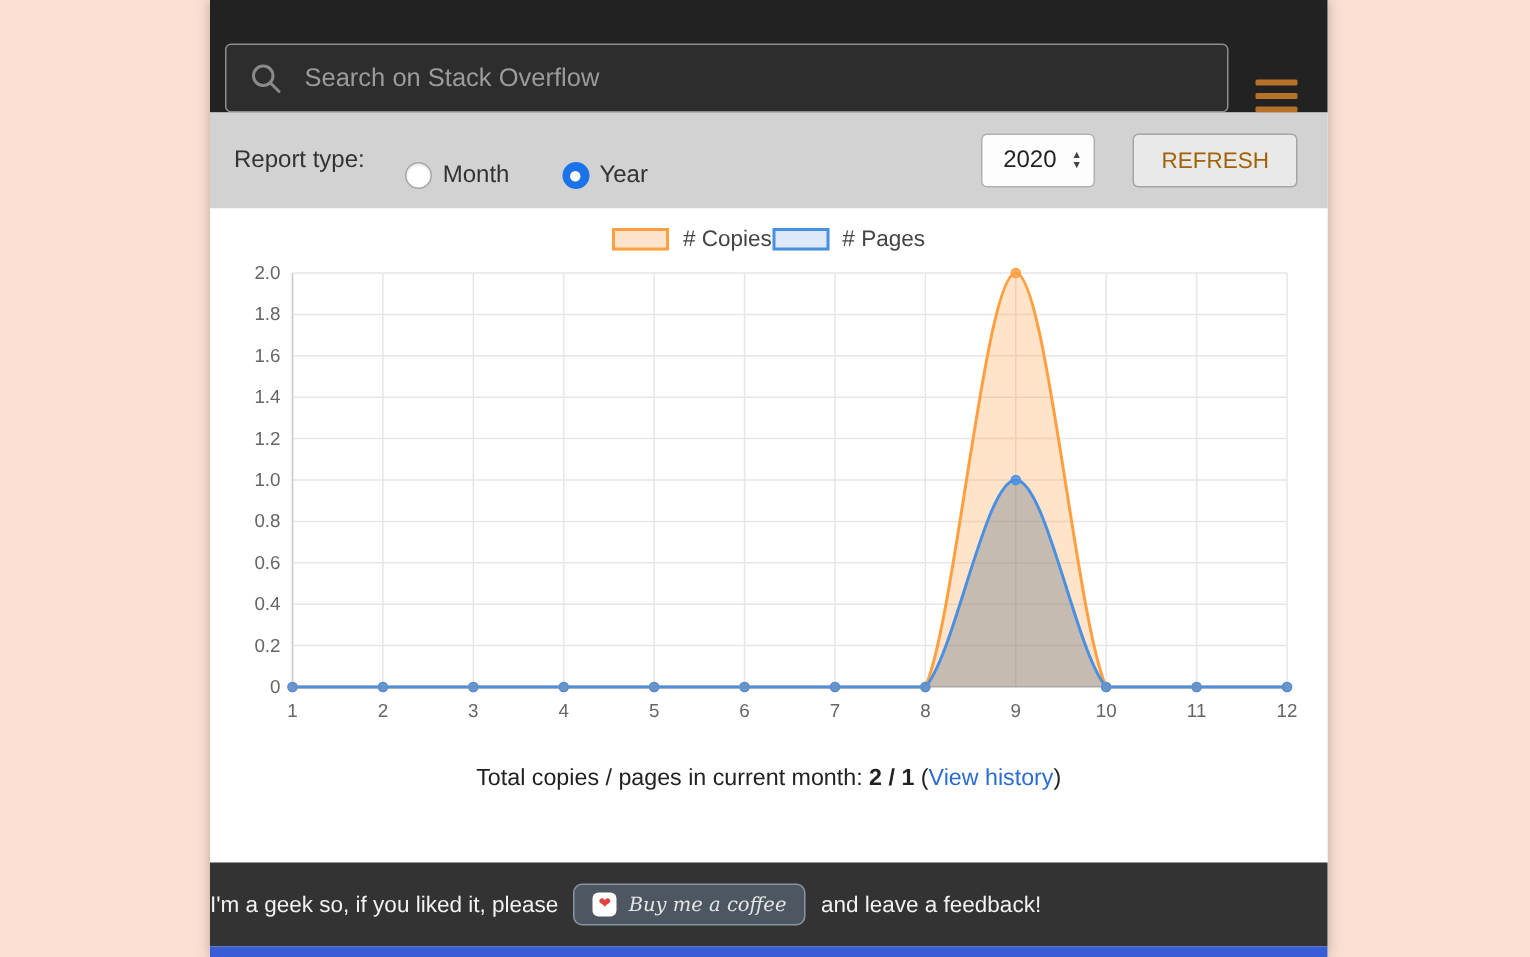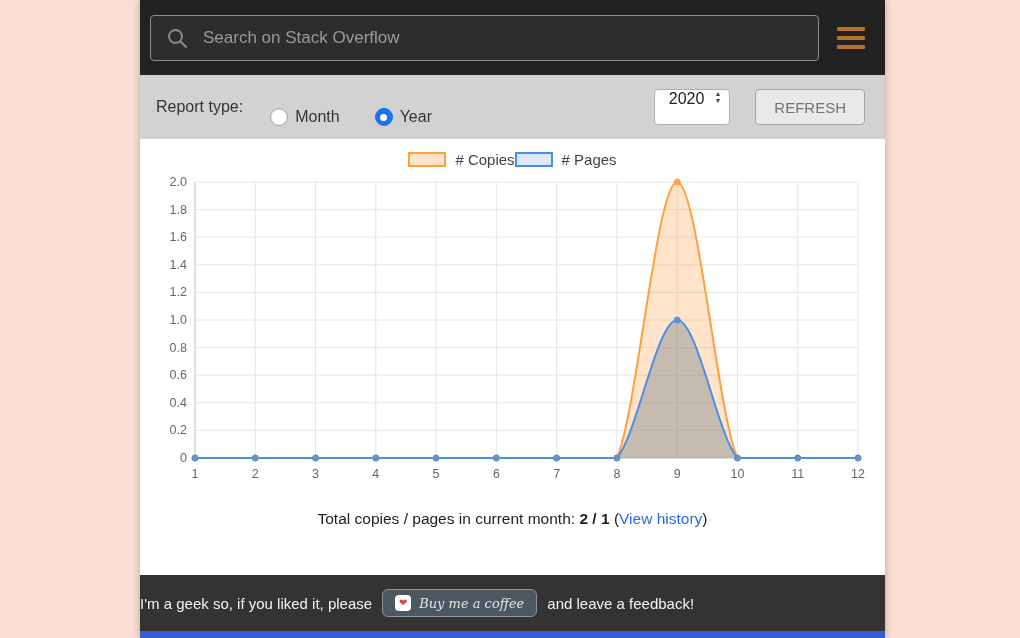--- a/index.html
+++ b/index.html
@@ -13,21 +13,21 @@
   .popup {
     position:absolute; left:140px; top:0;
     width:745px; height:638px;
     background:#ffffff;
     display:flex; flex-direction:column;
     box-shadow:0 0 8px rgba(0,0,0,.25);
   }
   
   .topbar {
     height:75px; background:#222222; flex-shrink:0;
-    display:flex; align-items:center;
+    display:flex; align-items:flex-end;
     padding:0 20px 0 10px; gap:18px;
   }
   .search-box {
     flex:1; height:46px;
     background:#2d2d2d;
     border:1px solid #8d8d8d; border-radius:4px;
     display:flex; align-items:center;
     padding:0 14px; gap:12px;
   }
   .search-box svg { flex-shrink:0; }
@@ -56,30 +56,30 @@
   .radio.checked { background:var(--radio_selected,#1a73e8); border-color:var(--radio_selected,#1a73e8); box-shadow:none; }
   .radio.checked::after {
     content:""; position:absolute; left:50%; top:50%;
     width:7px; height:7px; margin:-3.5px 0 0 -3.5px;
     border-radius:50%; background:#fff;
   }
   .spacer { flex:1; }
   .year-select {
     height:36px; background:#fdfdfd;
     border:1px solid #b0b0b0; border-radius:4px;
-    display:flex; 
+    display:flex; align-items:center;
     padding:0 8px 0 14px; gap:10px;
     font-size:16px; color:#222; cursor:pointer;
   }
   .stepper { display:flex; flex-direction:column; align-items:center; }
   .stepper span { font-size:7px; line-height:7px; color:#444; }
   .refresh-btn {
     height:36px; margin-left:10px; padding:0 18px;
     background:#e9e9e9; border:1px solid #a5a5a5; border-radius:4px;
-    font-size:15px; color:#737373; font-family:inherit; cursor:pointer;
+    font-size:15px; color:#a16207; font-family:inherit; cursor:pointer;
   }
 
   
   .main {
     flex:1; background:#ffffff;
     display:flex; flex-direction:column; align-items:center;
     padding-top:4px; overflow:hidden;
   }
   .legend { display:flex; align-items:flex-start; margin:8px 0 0; font-size:15px; color:#444; }
   .legend-item { display:flex; align-items:center; gap:9px; cursor:pointer; }

